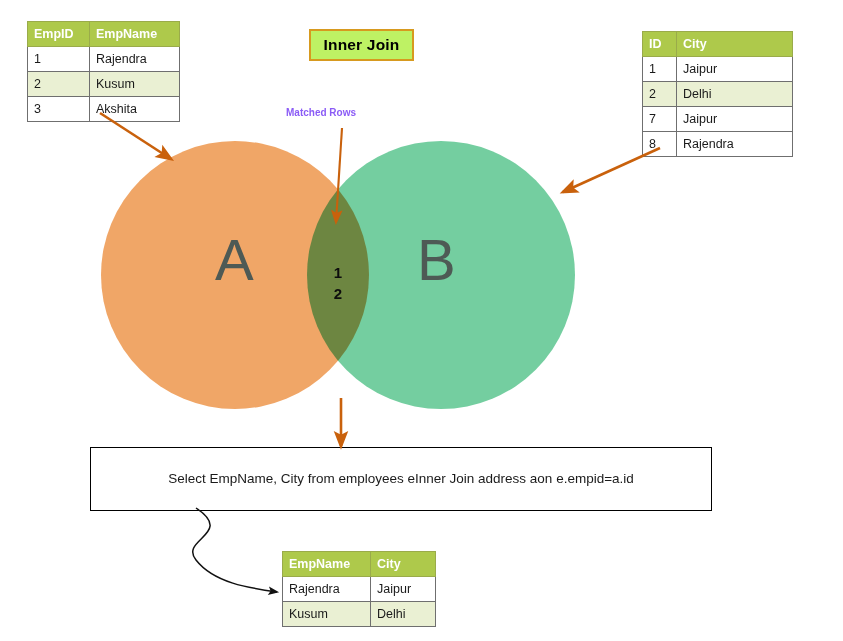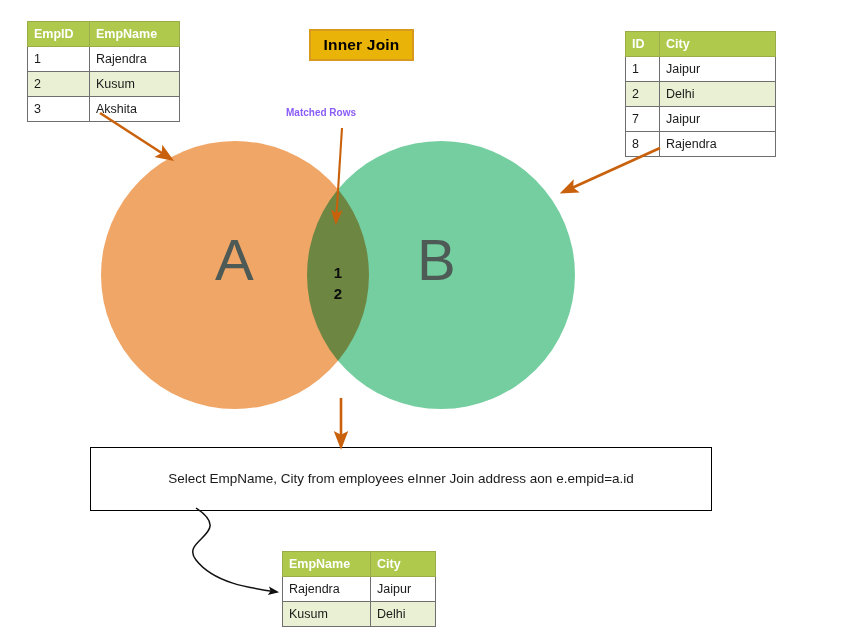--- a/index.html
+++ b/index.html
@@ -59,33 +59,33 @@
   .dtable tr.alt td {
     background: #EAF0D3;
   }
   .dtable td {
     background: #ffffff;
     color: #1a1a1a;
   }
 
   #emp-table  { left: 27px;  top: 21px;  width: 153px; }
   #emp-table col.c1 { width: 62px; }
-  #addr-table { left: 625px; top: 31px;  width: 151px; }
+  #addr-table { left: 642px; top: 31px;  width: 151px; }
   #addr-table col.c1 { width: 34px; }
   #result-table { left: 282px; top: 551px; width: 154px; }
   #result-table col.c1 { width: 88px; }
 
   
   #title-box {
     position: absolute;
     left: 309px;
     top: 29px;
     width: 101px;
     height: 28px;
-    background: #eab308;
+    background: #bef264;
     border: 2px solid #D79A1F;
     display: flex;
     align-items: center;
     justify-content: center;
     font-size: 15.5px;
     font-weight: bold;
     color: #000000;
     letter-spacing: 0.2px;
   }
 

